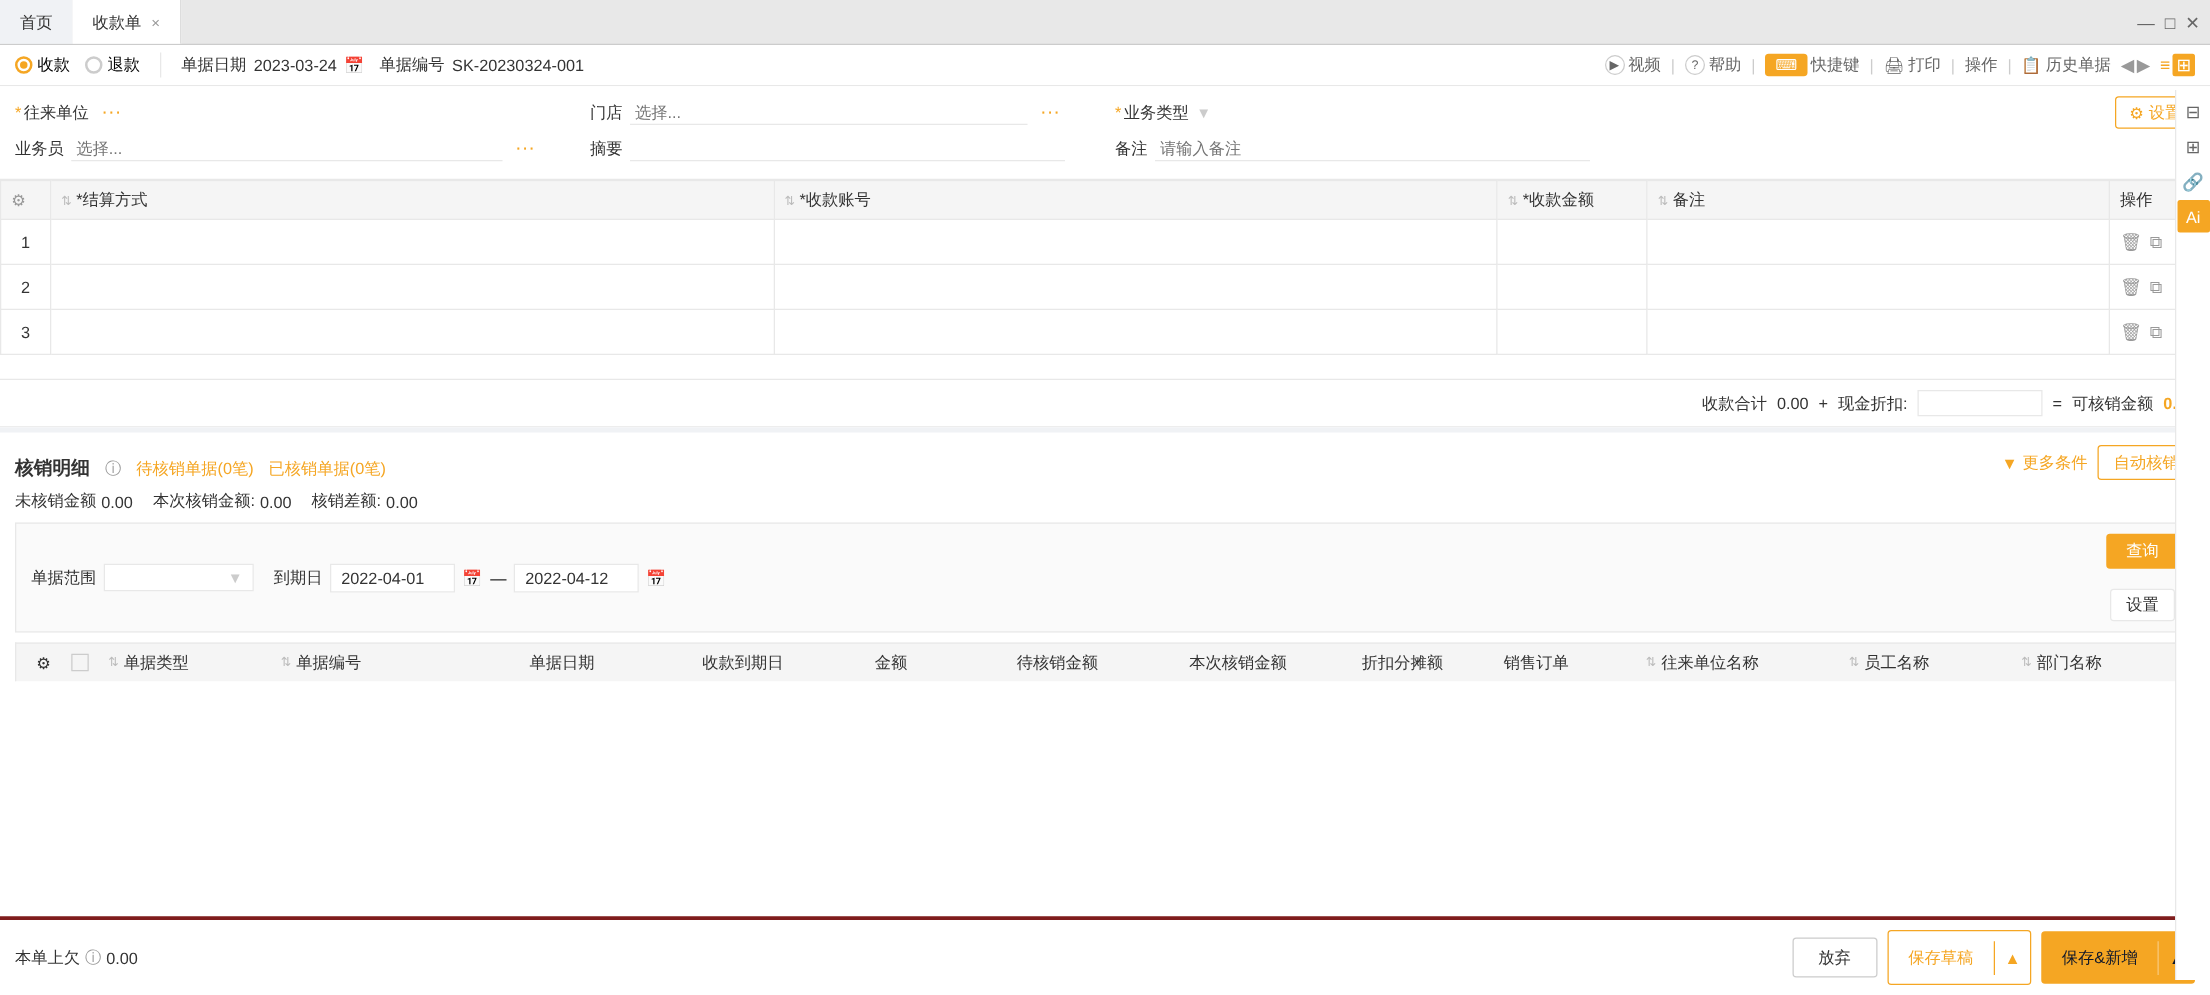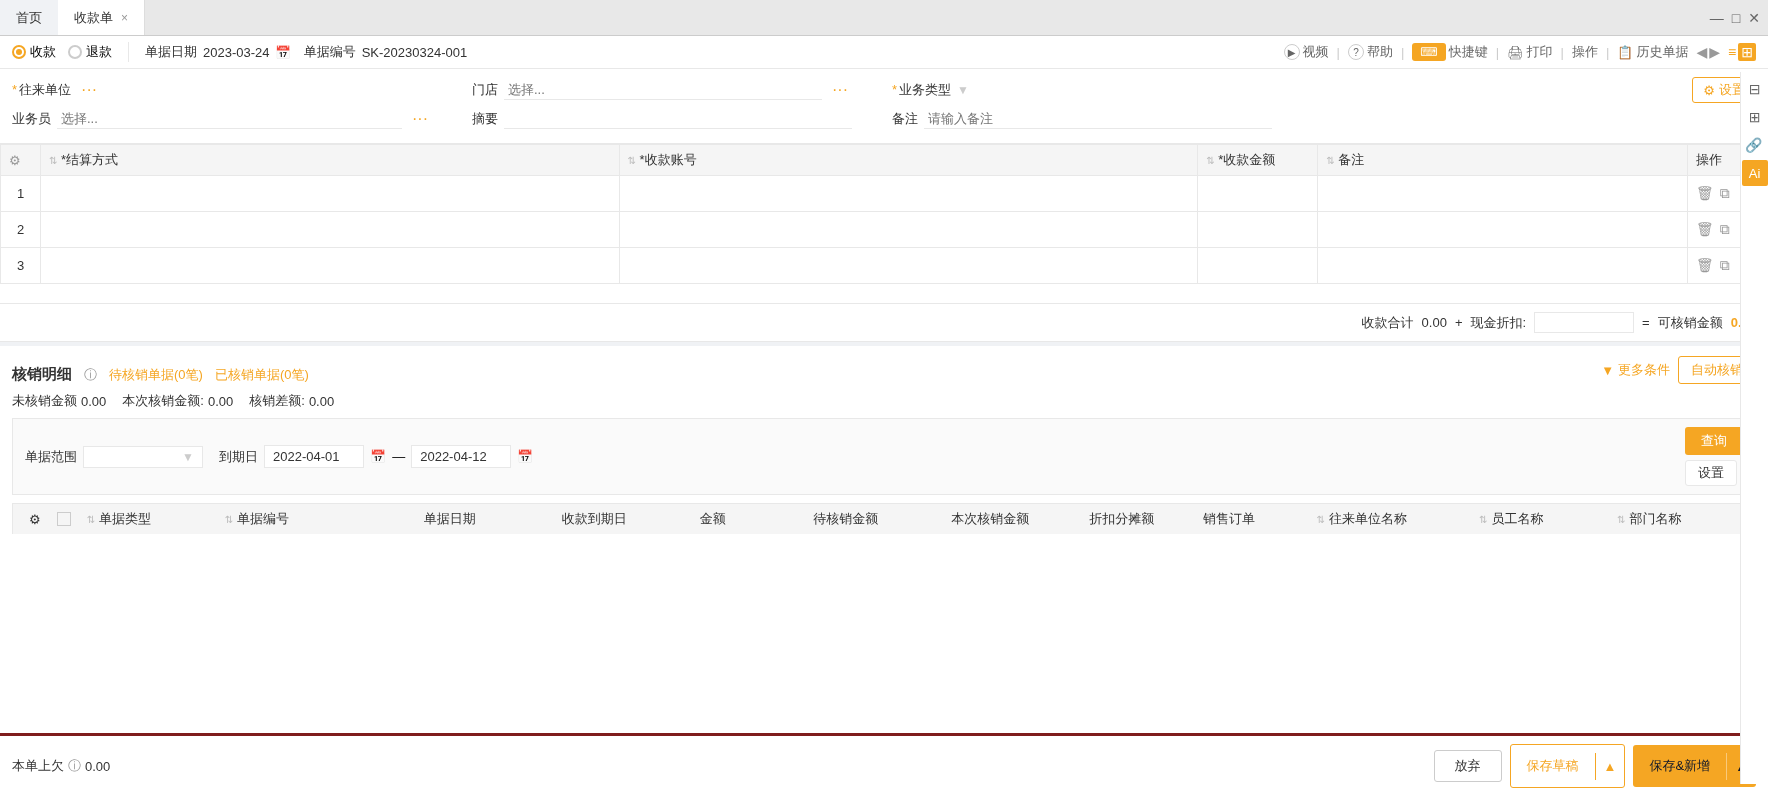--- a/index.html
+++ b/index.html
@@ -416,22 +416,22 @@
       width: 100px;
     }
     .date-icon {
       color: #999;
       cursor: pointer;
     }
     .filter-right {
       margin-left: auto;
       display: flex;
       flex-direction: column;
-      gap: 5px;
-      align-items: flex-start;
+      gap: 16px;
+      align-items: center;
     }
     .query-btn {
       background: #f5a623;
       color: #fff;
       border: none;
       padding: 5px 16px;
       border-radius: 3px;
       cursor: pointer;
       font-size: 13px;
     }

